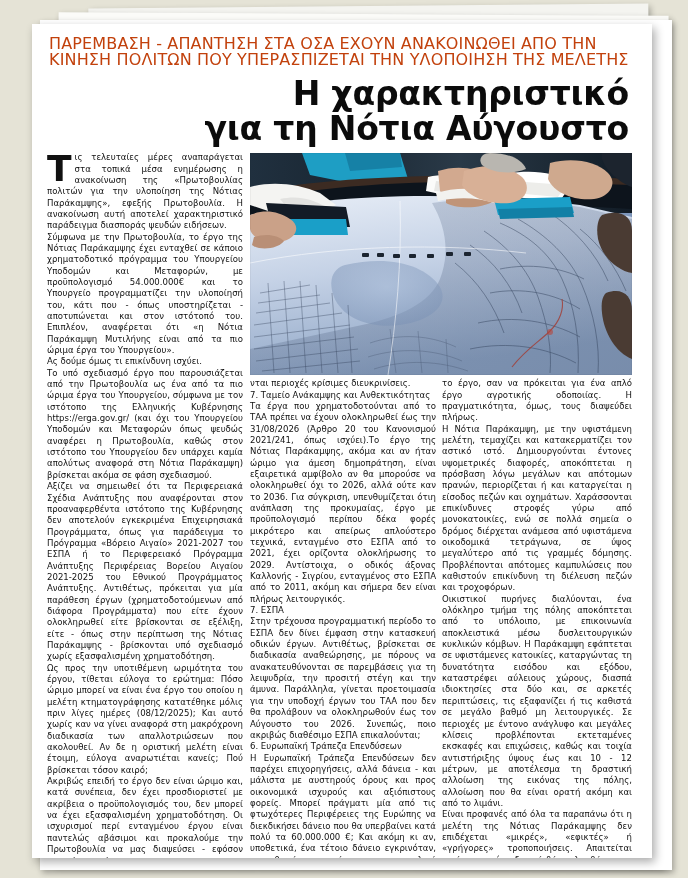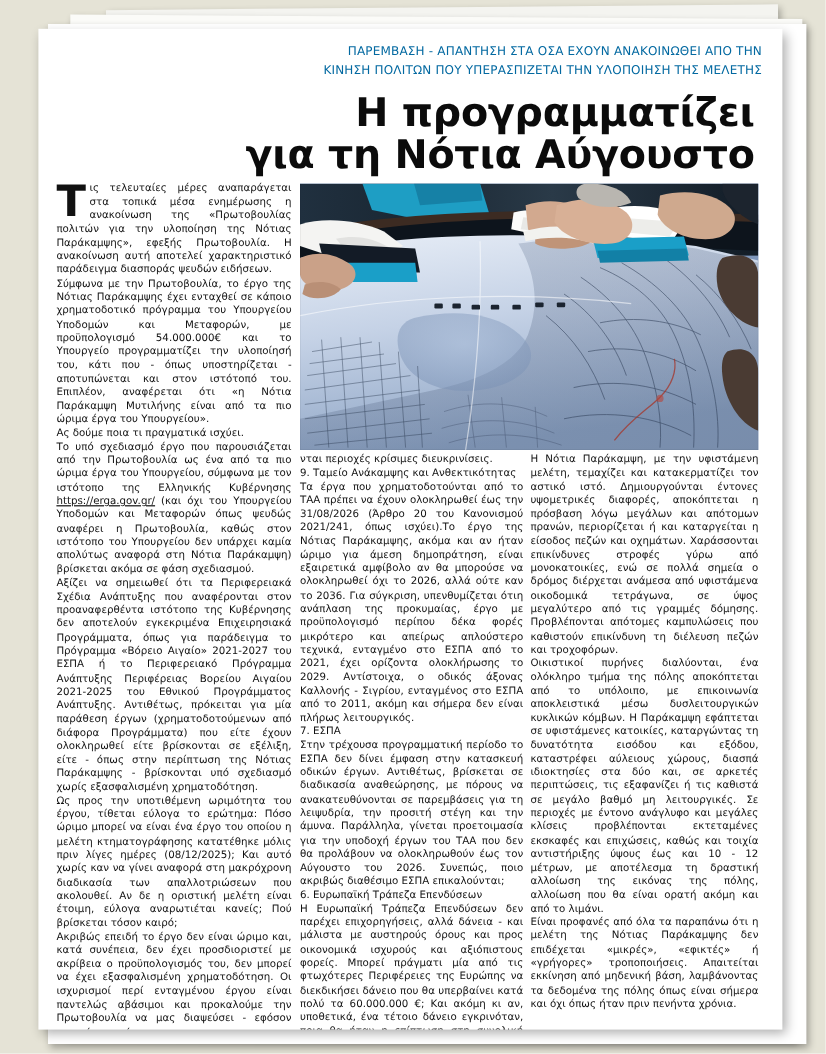--- a/index.html
+++ b/index.html
@@ -24,25 +24,25 @@
   .page{
     position:absolute;left:32px;top:24px;width:620px;height:834px;
     background:#ffffff;
     box-shadow:3px 4px 9px rgba(0,0,0,.33);
     overflow:hidden;
   }
   .page-inner{padding:10px 13px 8px 13px;height:100%;box-sizing:border-box;}
 
   
   .kicker{
-    text-align:right;
+    text-align:left;
     font-family:"DejaVu Sans","Liberation Sans",sans-serif;
-    font-size:10px;line-height:15.6px;
+    font-size:16px;line-height:15.6px;
     letter-spacing:.15px;
-    color:#0369a1;
+    color:#c2410c;
     padding:2px 4px 0 4px;
   }
   .kicker div{white-space:nowrap;}
 
   
   .headline{
     text-align:right;
     font-weight:bold;
     font-size:33px;
     line-height:35px;
@@ -83,41 +83,41 @@
   .dropcap{
     float:left;
     font-size:36px;
     line-height:28px;
     font-weight:bold;
     padding:2px 3px 0 0;
     margin-top:1px;
   }
   .b{font-weight:normal;}
   .i{}
-  .lnk{text-decoration:underline;}
+  .lnk{}
 </style>
 </head>
 <body>
 
 <div class="sheet-stack">
   <div class="sheet sheet-back-1"></div>
   <div class="sheet sheet-back-2"></div>
   <div class="sheet sheet-back-3"></div>
 </div>
 
 <div class="page">
  <div class="page-inner">
 
   <div class="kicker">
     <div>ΠΑΡΕΜΒΑΣΗ - ΑΠΑΝΤΗΣΗ ΣΤΑ ΟΣΑ ΕΧΟΥΝ ΑΝΑΚΟΙΝΩΘΕΙ ΑΠΟ ΤΗΝ</div>
     <div>ΚΙΝΗΣΗ ΠΟΛΙΤΩΝ ΠΟΥ ΥΠΕΡΑΣΠΙΖΕΤΑΙ ΤΗΝ ΥΛΟΠΟΙΗΣΗ ΤΗΣ ΜΕΛΕΤΗΣ</div>
   </div>
 
   <div class="headline">
-    <span class="l1">Η προγραμματίζει</span>
+    <span class="l1">Η χαρακτηριστικό</span>
     <span class="l2">για τη Νότια Αύγουστο</span>
   </div>
 
   <div class="body-area">
 
     <div class="photo">
       <svg width="382" height="222" viewBox="0 0 382 222" preserveAspectRatio="none">
         <defs>
           <linearGradient id="mapG" x1="0" y1="0" x2="0.3" y2="1">
             <stop offset="0" stop-color="#e8eef7"></stop>
@@ -227,40 +227,41 @@
 
         <path d="M352,0 L382,0 L382,34 C370,30 356,18 352,6 Z" fill="#1c242e"></path>
 
         <rect x="0" y="0" width="382" height="222" fill="none" stroke="#000" stroke-opacity="0.08" stroke-width="1"></rect>
       </svg>
     </div>
 
     <div class="col col-1">
       <p><span class="dropcap">Τ</span><span>ις τελευταίες μέρες αναπαράγεται στα τοπικά μέσα ενημέρωσης η ανακοίνωση της «Πρωτοβουλίας πολιτών για την υλοποίηση της Νότιας Παράκαμψης», εφεξής Πρωτοβουλία. Η ανακοίνωση αυτή αποτελεί χαρακτηριστικό παράδειγμα διασποράς ψευδών ειδήσεων.</span></p>
       <p><span>Σύμφωνα με την Πρωτοβουλία, το έργο της Νότιας Παράκαμψης έχει ενταχθεί σε κάποιο χρηματοδοτικό πρόγραμμα του Υπουργείου Υποδομών και Μεταφορών, με προϋπολογισμό 54.000.000€ και το Υπουργείο προγραμματίζει την υλοποίησή του, κάτι που - όπως υποστηρίζεται - αποτυπώνεται και στον ιστότοπό του. Επιπλέον, αναφέρεται ότι </span><span class="i">«η Νότια Παράκαμψη Μυτιλήνης είναι από τα πιο ώριμα έργα του Υπουργείου»</span><span>.</span></p>
-      <p>Ας δούμε ποια τι πραγματικά ισχύει.</p>
+      <p>Ας δούμε όμως τι επικίνδυνη ισχύει.</p>
       <p><span>Το υπό σχεδιασμό έργο που παρουσιάζεται από την Πρωτοβουλία ως ένα από τα πιο ώριμα έργα του Υπουργείου, σύμφωνα με τον ιστότοπο της Ελληνικής Κυβέρνησης </span><span class="lnk">https://erga.gov.gr/</span><span> (και όχι του Υπουργείου Υποδομών και Μεταφορών όπως ψευδώς αναφέρει η Πρωτοβουλία, καθώς στον ιστότοπο του Υπουργείου δεν υπάρχει καμία απολύτως αναφορά στη Νότια Παράκαμψη) βρίσκεται ακόμα σε φάση σχεδιασμού.</span></p>
       <p>Αξίζει να σημειωθεί ότι τα Περιφερειακά Σχέδια Ανάπτυξης που αναφέρονται στον προαναφερθέντα ιστότοπο της Κυβέρνησης δεν αποτελούν εγκεκριμένα Επιχειρησιακά Προγράμματα, όπως για παράδειγμα το Πρόγραμμα «Βόρειο Αιγαίο» 2021-2027 του ΕΣΠΑ ή το Περιφερειακό Πρόγραμμα Ανάπτυξης Περιφέρειας Βορείου Αιγαίου 2021-2025 του Εθνικού Προγράμματος Ανάπτυξης. Αντιθέτως, πρόκειται για μία παράθεση έργων (χρηματοδοτούμενων από διάφορα Προγράμματα) που είτε έχουν ολοκληρωθεί είτε βρίσκονται σε εξέλιξη, είτε - όπως στην περίπτωση της Νότιας Παράκαμψης - βρίσκονται υπό σχεδιασμό χωρίς εξασφαλισμένη χρηματοδότηση.</p>
       <p>Ως προς την υποτιθέμενη ωριμότητα του έργου, τίθεται εύλογα το ερώτημα: Πόσο ώριμο μπορεί να είναι ένα έργο του οποίου η μελέτη κτηματογράφησης κατατέθηκε μόλις πριν λίγες ημέρες (08/12/2025); Και αυτό χωρίς καν να γίνει αναφορά στη μακρόχρονη διαδικασία των απαλλοτριώσεων που ακολουθεί. Αν δε η οριστική μελέτη είναι έτοιμη, εύλογα αναρωτιέται κανείς; Πού βρίσκεται τόσον καιρό;</p>
       <p class="b">Ακριβώς επειδή το έργο δεν είναι ώριμο και, κατά συνέπεια, δεν έχει προσδιοριστεί με ακρίβεια ο προϋπολογισμός του, δεν μπορεί να έχει εξασφαλισμένη χρηματοδότηση. Οι ισχυρισμοί περί ενταγμένου έργου είναι παντελώς αβάσιμοι και προκαλούμε την Πρωτοβουλία να μας διαψεύσει - εφόσον φυσικά μπορεί.</p>
 
     </div>
 
     <div class="col col-2">
       <p>νται περιοχές κρίσιμες διευκρινίσεις.</p>
-      <p>9. Ταμείο Ανάκαμψης και Ανθεκτικότητας</p>
+      <p>7. Ταμείο Ανάκαμψης και Ανθεκτικότητας</p>
       <p>Τα έργα που χρηματοδοτούνται από το ΤΑΑ πρέπει να έχουν ολοκληρωθεί έως την 31/08/2026 (Άρθρο 20 του Κανονισμού 2021/241, όπως ισχύει).Το έργο της Νότιας Παράκαμψης, ακόμα και αν ήταν ώριμο για άμεση δημοπράτηση, είναι εξαιρετικά αμφίβολο αν θα μπορούσε να ολοκληρωθεί όχι το 2026, αλλά ούτε καν το 2036. Για σύγκριση, υπενθυμίζεται ότιη ανάπλαση της προκυμαίας, έργο με προϋπολογισμό περίπου δέκα φορές μικρότερο και απείρως απλούστερο τεχνικά, ενταγμένο στο ΕΣΠΑ από το 2021, έχει ορίζοντα ολοκλήρωσης το 2029. Αντίστοιχα, ο οδικός άξονας Καλλονής - Σιγρίου, ενταγμένος στο ΕΣΠΑ από το 2011, ακόμη και σήμερα δεν είναι πλήρως λειτουργικός.</p>
       <p>7. ΕΣΠΑ</p>
       <p>Στην τρέχουσα προγραμματική περίοδο το ΕΣΠΑ δεν δίνει έμφαση στην κατασκευή οδικών έργων. Αντιθέτως, βρίσκεται σε διαδικασία αναθεώρησης, με πόρους να ανακατευθύνονται σε παρεμβάσεις για τη λειψυδρία, την προσιτή στέγη και την άμυνα. Παράλληλα, γίνεται προετοιμασία για την υποδοχή έργων του ΤΑΑ που δεν θα προλάβουν να ολοκληρωθούν έως τον Αύγουστο του 2026. Συνεπώς, ποιο ακριβώς διαθέσιμο ΕΣΠΑ επικαλούνται;</p>
       <p>6. Ευρωπαϊκή Τράπεζα Επενδύσεων</p>
       <p>Η Ευρωπαϊκή Τράπεζα Επενδύσεων δεν παρέχει επιχορηγήσεις, αλλά δάνεια - και μάλιστα με αυστηρούς όρους και προς οικονομικά ισχυρούς και αξιόπιστους φορείς. Μπορεί πράγματι μία από τις φτωχότερες Περιφέρειες της Ευρώπης να διεκδικήσει δάνειο που θα υπερβαίνει κατά πολύ τα 60.000.000 €; Και ακόμη κι αν, υποθετικά, ένα τέτοιο δάνειο εγκρινόταν, ποια θα ήταν η επίπτωση στη συνολική οικονομική λειτουργία της Περιφέρειας;</p>
 
     </div>
 
     <div class="col col-3">
+      <p>το έργο, σαν να πρόκειται για ένα απλό έργο αγροτικής οδοποιίας. Η πραγματικότητα, όμως, τους διαψεύδει πλήρως.</p>
       <p><span class="b">Η Νότια Παράκαμψη, με την υφιστάμενη μελέτη, τεμαχίζει και κατακερματίζει τον αστικό ιστό.</span><span> Δημιουργούνται έντονες υψομετρικές διαφορές, αποκόπτεται η πρόσβαση λόγω μεγάλων και απότομων πρανών, περιορίζεται ή και καταργείται η είσοδος πεζών και οχημάτων. Χαράσσονται επικίνδυνες στροφές γύρω από μονοκατοικίες, ενώ </span><span class="b">σε πολλά σημεία ο δρόμος διέρχεται ανάμεσα από υφιστάμενα οικοδομικά τετράγωνα, σε ύψος μεγαλύτερο από τις γραμμές δόμησης.</span><span> Προβλέπονται απότομες καμπυλώσεις που καθιστούν επικίνδυνη τη διέλευση πεζών και τροχοφόρων.</span></p>
       <p><span>Οικιστικοί πυρήνες διαλύονται, ένα ολόκληρο τμήμα της πόλης αποκόπτεται από το υπόλοιπο, με επικοινωνία αποκλειστικά μέσω δυσλειτουργικών κυκλικών κόμβων. </span><span class="b">Η Παράκαμψη εφάπτεται σε υφιστάμενες κατοικίες, καταργώντας τη δυνατότητα εισόδου και εξόδου, καταστρέφει αύλειους χώρους, διασπά ιδιοκτησίες στα δύο και, σε αρκετές περιπτώσεις, τις εξαφανίζει ή τις καθιστά σε μεγάλο βαθμό μη λειτουργικές.</span><span> Σε περιοχές με έντονο ανάγλυφο και μεγάλες κλίσεις προβλέπονται εκτεταμένες εκσκαφές και επιχώσεις, καθώς και τοιχία αντιστήριξης ύψους έως και 10 - 12 μέτρων, με αποτέλεσμα τη δραστική αλλοίωση της εικόνας της πόλης, αλλοίωση που θα είναι ορατή ακόμη και από το λιμάνι.</span></p>
       <p class="b">Είναι προφανές από όλα τα παραπάνω ότι η μελέτη της Νότιας Παράκαμψης δεν επιδέχεται «μικρές», «εφικτές» ή «γρήγορες» τροποποιήσεις. Απαιτείται εκκίνηση από μηδενική βάση, λαμβάνοντας τα δεδομένα της πόλης όπως είναι σήμερα και όχι όπως ήταν πριν πενήντα χρόνια.</p>
 
     </div>
 
   </div>
  </div>
 </div>
 

